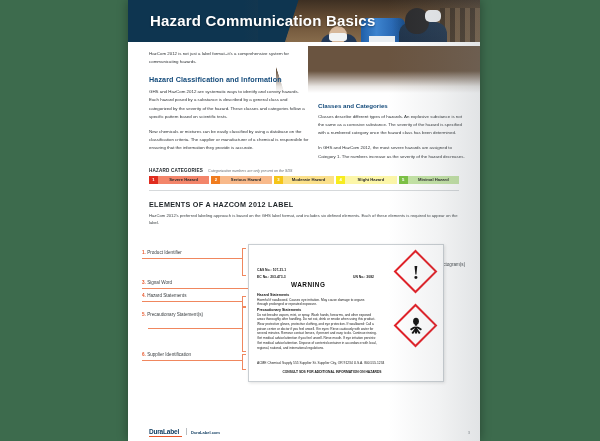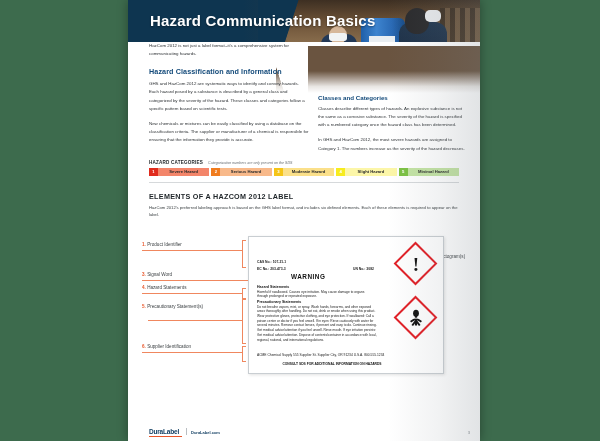--- a/index.html
+++ b/index.html
@@ -55,21 +55,21 @@
   }
   .photoband{
     position:absolute;left:0;top:46px;width:352px;height:47px;overflow:hidden;
   }
   .photoband-white{position:absolute;left:0;top:0;width:148px;height:47px;background:#fff;}
   .photoband-wedge{position:absolute;left:120px;top:0;width:60px;height:47px;
     background:linear-gradient(72deg,rgba(255,255,255,0) 48%,#ffffff 49%);}
   .photoband-fadeout{position:absolute;left:0;bottom:0;width:352px;height:22px;
     background:linear-gradient(180deg,rgba(255,255,255,0) 0%,rgba(255,255,255,.85) 70%,#ffffff 100%);}
   
-  .content{position:absolute;left:0;top:36px;width:352px;height:319px;}
+  .content{position:absolute;left:0;top:44px;width:352px;height:319px;}
   .col-left{position:absolute;left:21px;top:6px;width:160px;}
   .col-right{position:absolute;left:190px;top:58px;width:150px;}
   .intro{font-size:4.4px;line-height:1.85;color:#2f3336;margin:0 0 9px 0;}
   h2.sec{font-size:7.2px;color:#134a7a;margin:0 0 4px 0;font-weight:bold;letter-spacing:.1px;}
   h3.sec{font-size:6.2px;color:#134a7a;margin:0 0 4px 0;font-weight:bold;}
   p.body{font-size:4.4px;line-height:1.85;color:#2f3336;margin:0 0 7px 0;}
   
   .haz-wrap{position:absolute;left:21px;top:124px;width:310px;}
   .haz-head{display:flex;align-items:baseline;gap:5px;margin-bottom:3px;}
   .haz-title{font-size:4.6px;font-weight:bold;color:#1d2327;letter-spacing:.2px;}

